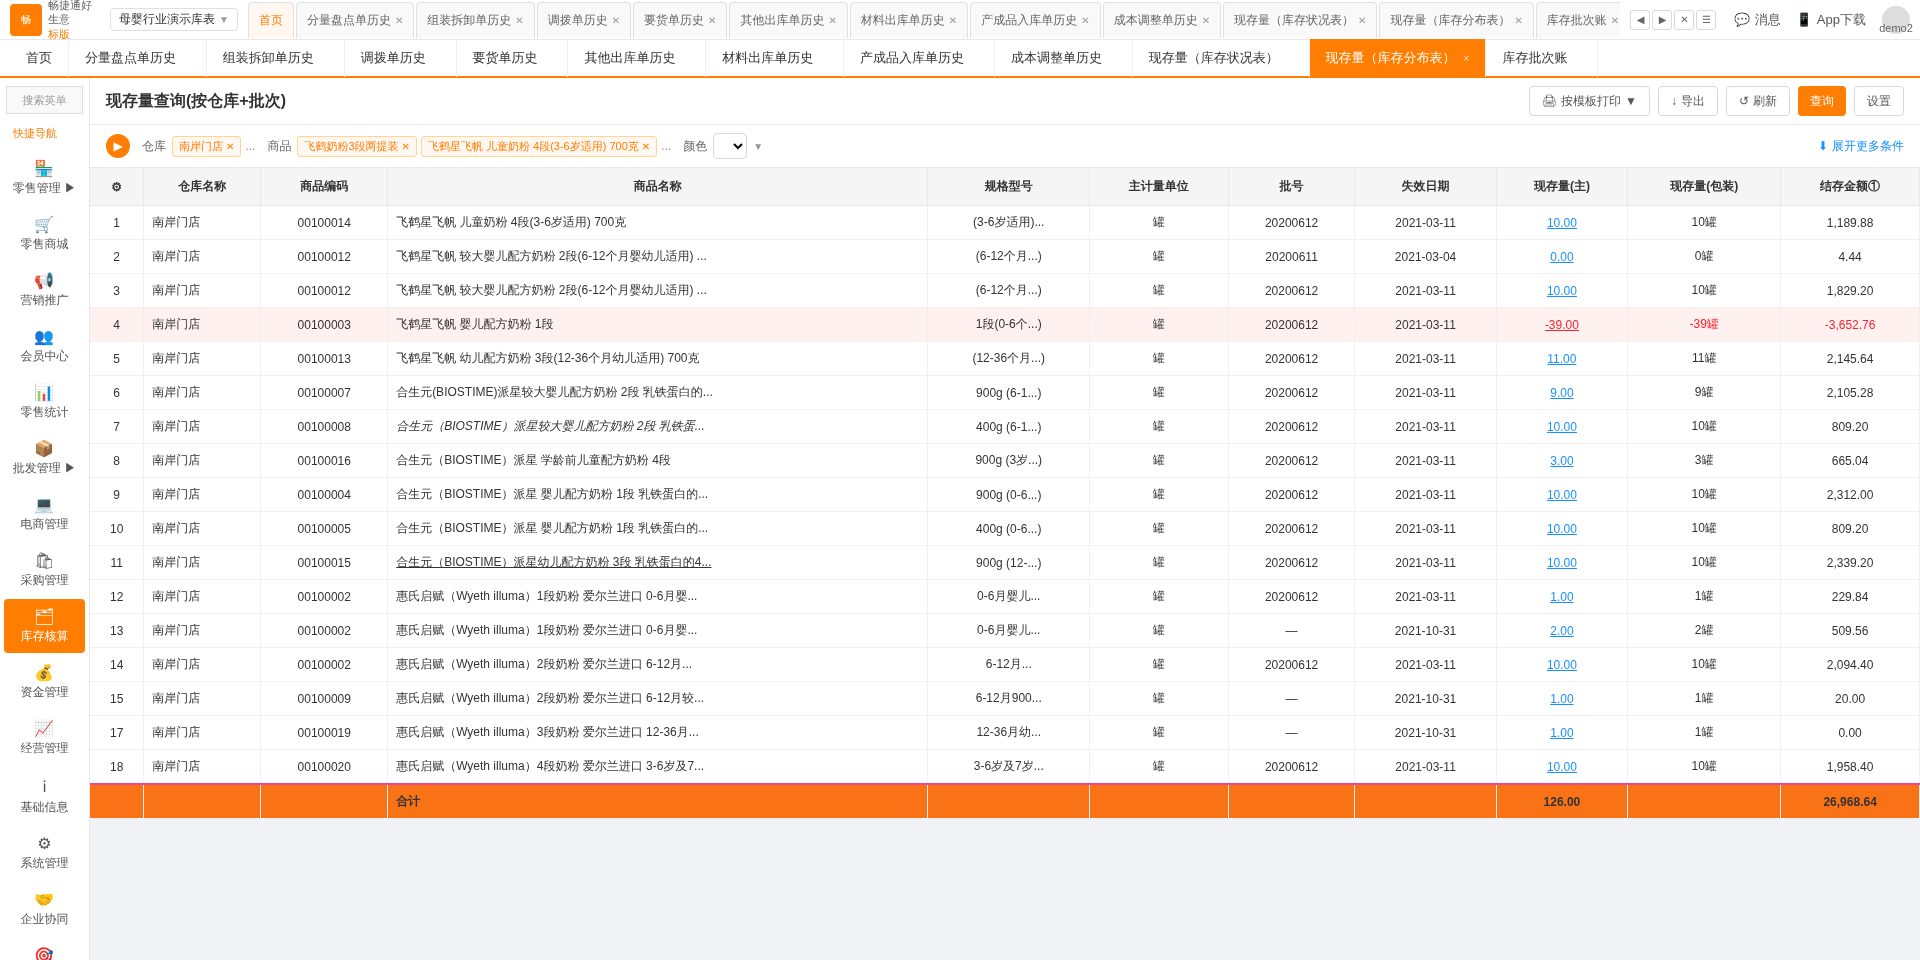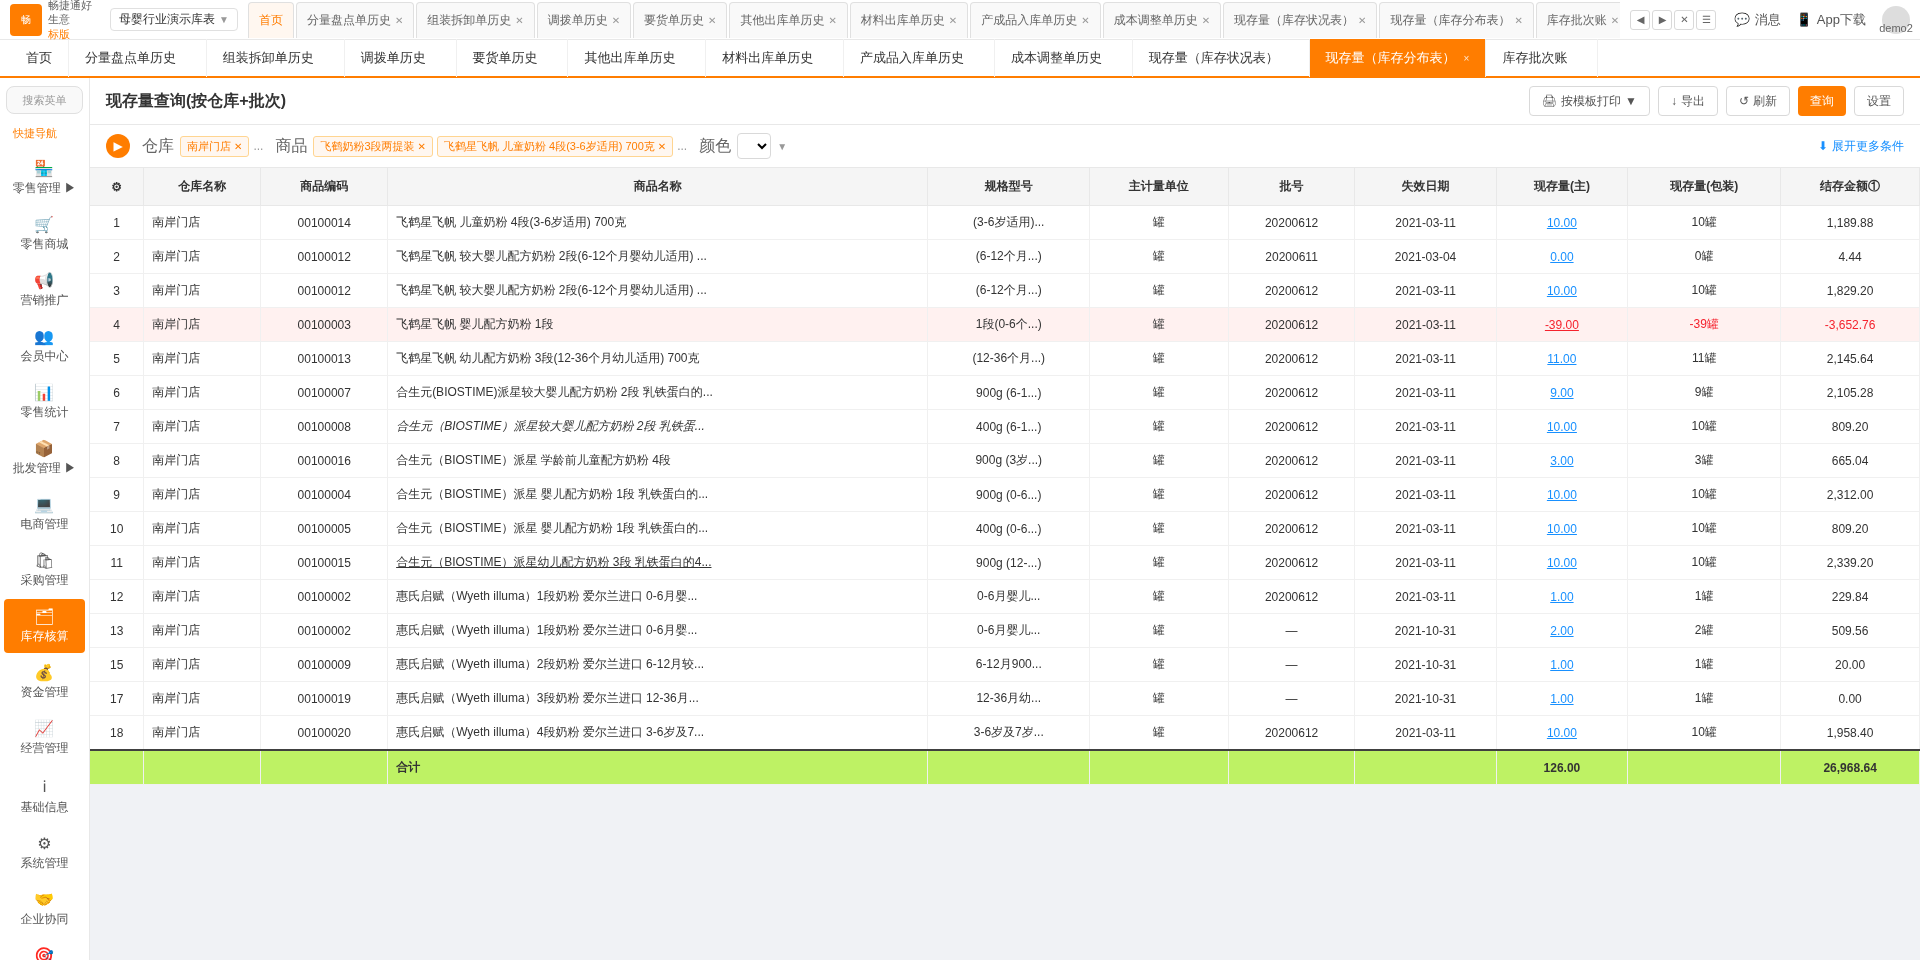--- a/index.html
+++ b/index.html
@@ -24,59 +24,59 @@
     .nav-tab { padding: 0 16px; height: 38px; display: flex; align-items: center; color: #333; font-size: 13px; cursor: pointer; white-space: nowrap; gap: 4px; border-right: 1px solid #f0f0f0; }
     .nav-tab.active { background: #ff7d00; color: #fff; }
     .nav-tab .close-x { font-size: 10px; color: rgba(255,255,255,0.8); margin-left: 4px; }
 
     
     .main-layout { display: flex; flex: 1; overflow: hidden; }
 
     
     .sidebar { width: 90px; background: #fff; border-right: 1px solid #e8e8e8; display: flex; flex-direction: column; flex-shrink: 0; overflow-y: auto; }
     .sidebar-search { padding: 8px 6px; }
-    .sidebar-search-btn { width: 100%; height: 28px; border: 1px solid #e0e0e0; border-radius: 8px; background: #f9f9f9; color: #999; font-size: 11px; cursor: pointer; }
+    .sidebar-search-btn { width: 100%; height: 28px; border: 1px solid #e0e0e0; border-radius: 0; background: #f9f9f9; color: #999; font-size: 11px; cursor: pointer; }
     .sidebar-nav { padding: 4px 0; }
     .sidebar-item { padding: 8px 6px; text-align: center; color: #555; font-size: 12px; cursor: pointer; border-radius: 4px; margin: 2px 4px; }
     .sidebar-item.active { background: #ff7d00; color: #fff; }
     .sidebar-item .s-icon { font-size: 16px; display: block; margin-bottom: 2px; }
 
     
     .content { flex: 1; display: flex; flex-direction: column; overflow: hidden; background: #f0f2f5; }
     .page-header { background: #fff; padding: 8px 16px; border-bottom: 1px solid #e8e8e8; display: flex; align-items: center; justify-content: space-between; flex-shrink: 0; }
     .page-title { font-size: 16px; font-weight: bold; color: #333; }
     .page-actions { display: flex; align-items: center; gap: 8px; }
     .btn { height: 30px; padding: 0 12px; border-radius: 4px; border: none; cursor: pointer; font-size: 12px; display: flex; align-items: center; gap: 4px; }
     .btn-default { background: #fff; border: 1px solid #d9d9d9; color: #555; }
     .btn-primary { background: #ff7d00; color: #fff; }
 
     
     .filter-bar { background: #fff; padding: 8px 16px; border-bottom: 1px solid #e8e8e8; display: flex; align-items: center; gap: 12px; flex-wrap: wrap; flex-shrink: 0; }
     .filter-expand-btn { width: 24px; height: 24px; background: #ff7d00; border-radius: 50%; display: flex; align-items: center; justify-content: center; color: #fff; cursor: pointer; font-size: 12px; flex-shrink: 0; }
     .filter-group { display: flex; align-items: center; gap: 6px; }
-    .filter-label { color: #666; font-size: 16px; white-space: nowrap; }
+    .filter-label { color: #666; font-size: 12px; white-space: nowrap; }
     .filter-tags { display: flex; align-items: center; gap: 4px; flex-wrap: wrap; }
     .filter-tag { background: #fff7f0; border: 1px solid #ffd591; color: #ff7d00; border-radius: 3px; padding: 2px 6px; font-size: 11px; display: flex; align-items: center; gap: 3px; cursor: pointer; }
     .filter-tag .remove { color: #ff7d00; font-size: 10px; }
     .filter-more { color: #999; cursor: pointer; font-size: 12px; }
     .filter-select { border: 1px solid #d9d9d9; border-radius: 4px; height: 26px; padding: 0 6px; font-size: 12px; background: #fff; }
     .filter-expand-more { display: flex; align-items: center; gap: 4px; color: #1890ff; cursor: pointer; font-size: 12px; margin-left: auto; }
 
     
     .table-container { flex: 1; overflow: auto; padding: 0; }
     table { width: 100%; border-collapse: collapse; background: #fff; }
     thead tr { background: #f5f5f5; }
     thead th { padding: 10px 8px; text-align: center; color: #333; font-size: 12px; font-weight: 600; border-bottom: 1px solid #e8e8e8; border-right: 1px solid #e8e8e8; white-space: nowrap; }
     tbody tr { border-bottom: 1px solid #f0f0f0; }
     tbody tr.negative { background: #fff1f0; }
     tbody td { padding: 8px; text-align: center; color: #333; font-size: 12px; border-right: 1px solid #f0f0f0; white-space: nowrap; }
     tbody td.left { text-align: left; }
     .td-link { color: #1890ff; text-decoration: underline; cursor: pointer; }
     .td-negative { color: #f5222d; }
-    .footer-row td { background: #bef264; font-weight: bold; border-top: 2px solid #404040; }
+    .footer-row td { background: #f97316; font-weight: bold; border-top: 2px solid #ec4899; }
 
     
     ::-webkit-scrollbar { width: 6px; height: 6px; }
     ::-webkit-scrollbar-track { background: #f1f1f1; }
     ::-webkit-scrollbar-thumb { background: #ccc; border-radius: 3px; }
 
     .tab-nav-arrows { display: flex; gap: 2px; margin-right: 8px; }
     .tab-nav-arrow { width: 20px; height: 20px; border: 1px solid #d9d9d9; border-radius: 3px; display: flex; align-items: center; justify-content: center; cursor: pointer; color: #666; font-size: 10px; }
   </style>
 </head>
@@ -498,20 +498,33 @@
     <td class="left" style="max-width:300px;overflow:hidden;text-overflow:ellipsis;">惠氏启赋（Wyeth illuma）1段奶粉 爱尔兰进口 0-6月婴...</td>
     <td>0-6月婴儿...</td>
     <td>罐</td>
     <td>—</td>
     <td>2021-10-31</td>
     <td><span class="td-link ">2.00</span></td>
     <td class="">2罐</td>
     <td class="">509.56</td>
   </tr>
             <tr>
+    <td>14</td>
+    <td class="left">南岸门店</td>
+    <td>00100002</td>
+    <td class="left" style="max-width:300px;overflow:hidden;text-overflow:ellipsis;">惠氏启赋（Wyeth illuma）2段奶粉 爱尔兰进口 6-12月...</td>
+    <td>6-12月...</td>
+    <td>罐</td>
+    <td>20200612</td>
+    <td>2021-03-11</td>
+    <td><span class="td-link ">10.00</span></td>
+    <td class="">10罐</td>
+    <td class="">2,094.40</td>
+  </tr>
+            <tr>
     <td>15</td>
     <td class="left">南岸门店</td>
     <td>00100009</td>
     <td class="left" style="max-width:300px;overflow:hidden;text-overflow:ellipsis;">惠氏启赋（Wyeth illuma）2段奶粉 爱尔兰进口 6-12月较...</td>
     <td>6-12月900...</td>
     <td>罐</td>
     <td>—</td>
     <td>2021-10-31</td>
     <td><span class="td-link ">1.00</span></td>
     <td class="">1罐</td>

